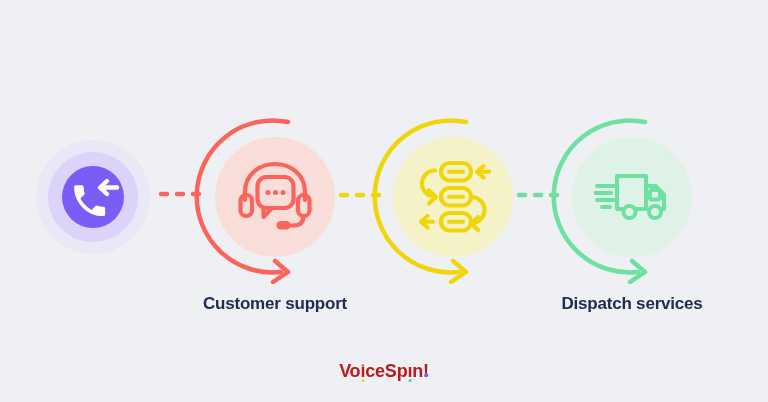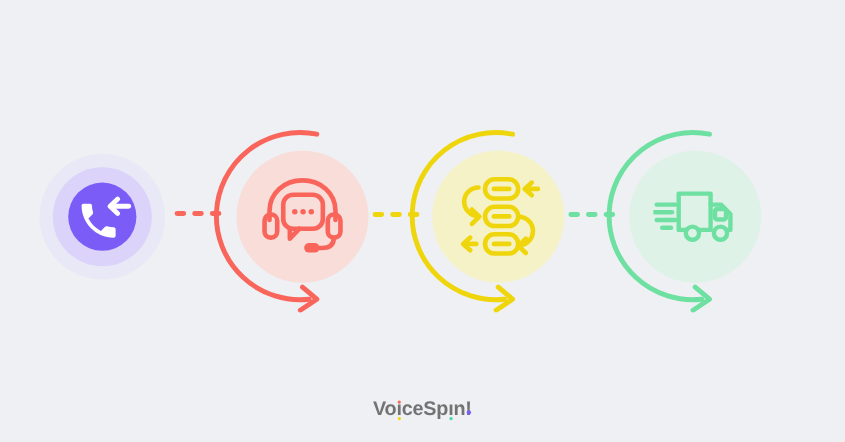--- a/index.html
+++ b/index.html
@@ -21,21 +21,21 @@
   .fill-green{background:#dff2e7;}
   .arc-svg{position:absolute;left:8px;top:0;}
   .icon-svg{position:absolute;left:57px;top:49px;}
   .stage-label{
     position:absolute;left:0;top:184px;width:190px;text-align:center;
     font-size:17px;font-weight:700;color:#222c51;letter-spacing:-0.2px;
   }
   
   .logo{
     position:absolute;left:50%;top:362px;transform:translateX(-50%);
-    font-size:18px;line-height:18px;font-weight:800;color:#737373;
+    font-size:18px;line-height:18px;font-weight:800;color:#b91c1c;
     white-space:nowrap;letter-spacing:-0.2px;
   }
   .logo span{display:inline-block;}
   .logo-i,.logo-excl{position:relative;}
   .logo i{position:absolute;left:50%;transform:translateX(-50%);border-radius:50%;}
   .tittle{top:1.5px;width:3.4px;height:3.4px;background:#f9685c;}
   .underdot-1{bottom:-2px;width:3.2px;height:3.2px;background:#f2d70d;}
   .underdot-2{bottom:-2px;width:3.2px;height:3.2px;background:#3fd6a5;}
   .excl-dot{bottom:3px;width:3.8px;height:3.8px;background:#7c5cf7;}
 </style>
@@ -77,20 +77,21 @@
         <rect x="61" y="36" width="11.5" height="21" rx="5.5"></rect>
         <rect x="20.5" y="18" width="36" height="31" rx="9"></rect>
         <path d="M26.5 49 V58 L35 49"></path>
         <path d="M66.5 57 C66.5 64 62 66.5 56 66.5 H52"></path>
       </g>
       <rect x="39.5" y="62" width="14" height="8.6" rx="4.3" fill="#f9655a"></rect>
       <circle cx="31" cy="33.5" r="2.5" fill="#f9655a"></circle>
       <circle cx="38.5" cy="33.5" r="2.5" fill="#f9655a"></circle>
       <circle cx="46" cy="33.5" r="2.5" fill="#f9655a"></circle>
     </svg>
+    <div class="stage-label">Customer support</div>
   </div>
 
   <svg class="abs" style="left:337px;top:191px;" width="50" height="8">
     <line x1="4" y1="4" x2="46" y2="4" stroke="#efd60c" stroke-width="4.5" stroke-linecap="round" stroke-dasharray="6 10"></line>
   </svg>
 
   <div class="stage" style="left:358px;">
     <div class="fill-circle fill-yellow"></div>
     <svg class="arc-svg" width="174" height="174" viewBox="0 0 174 174">
       <g fill="none" stroke="#efd60c" stroke-width="4.5" stroke-linecap="round" stroke-linejoin="round">
@@ -136,19 +137,20 @@
         <path d="M52 27 H61.5 L70 35.5 V50 H67"></path>
         <rect x="56" y="31" width="10" height="9.5" rx="2"></rect>
         <circle cx="35.5" cy="53" r="6"></circle>
         <circle cx="61" cy="53" r="6"></circle>
         <path d="M3 27 H20"></path>
         <path d="M0 34 H17"></path>
         <path d="M3 41 H20"></path>
         <path d="M8 48 H16"></path>
       </g>
     </svg>
+    <div class="stage-label">Dispatch services</div>
   </div>
 
   <div class="logo">
     <span>Vo</span><span class="logo-i"><span>ı</span><i class="tittle"></i><i class="underdot-1"></i></span><span>ce</span><span>Sp</span><span class="logo-i"><span>ı</span><i class="underdot-2"></i></span><span>n</span><span class="logo-excl"><span>!</span><i class="excl-dot"></i></span>
   </div>
 
 </div>
 
 </body></html>

